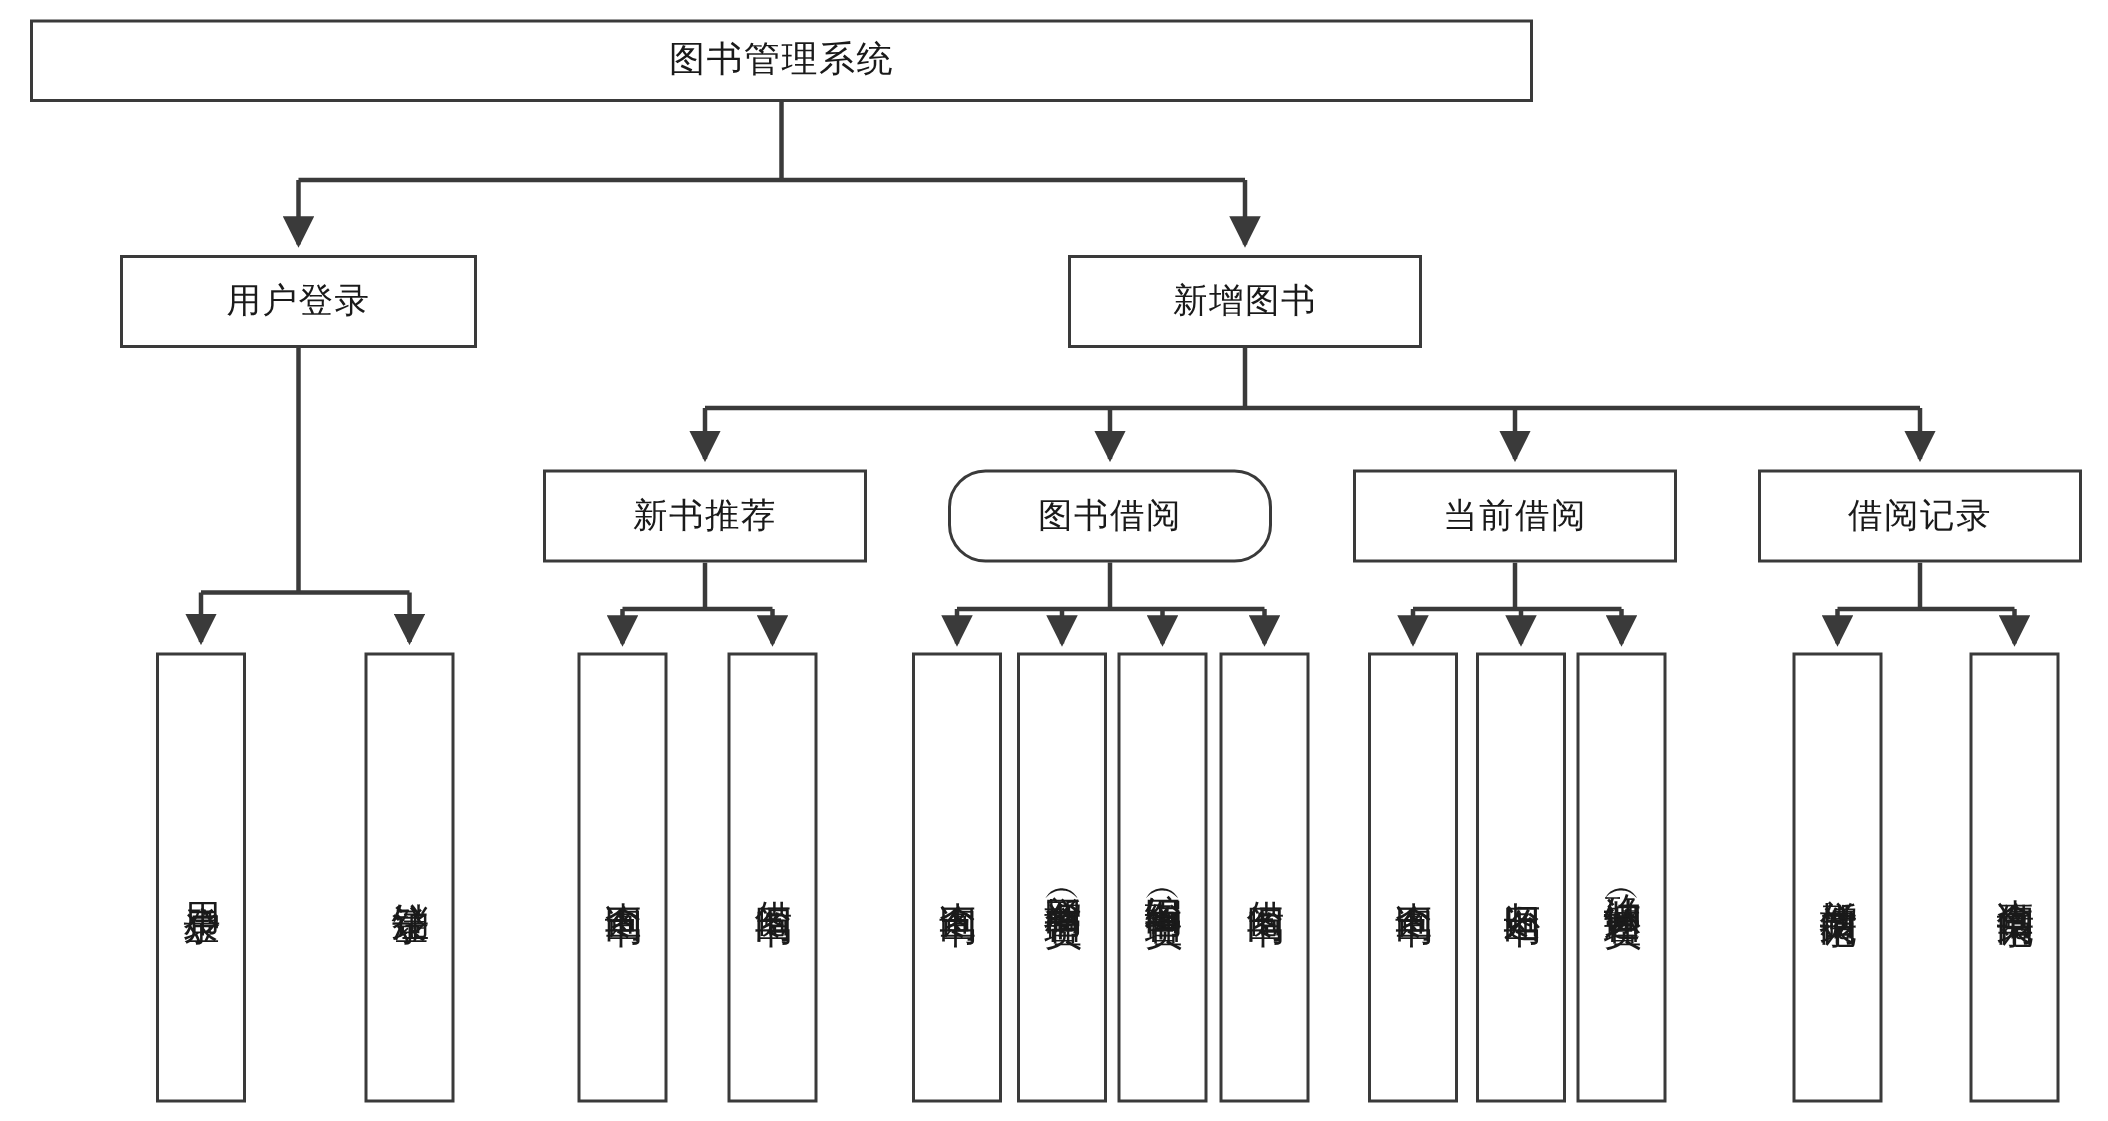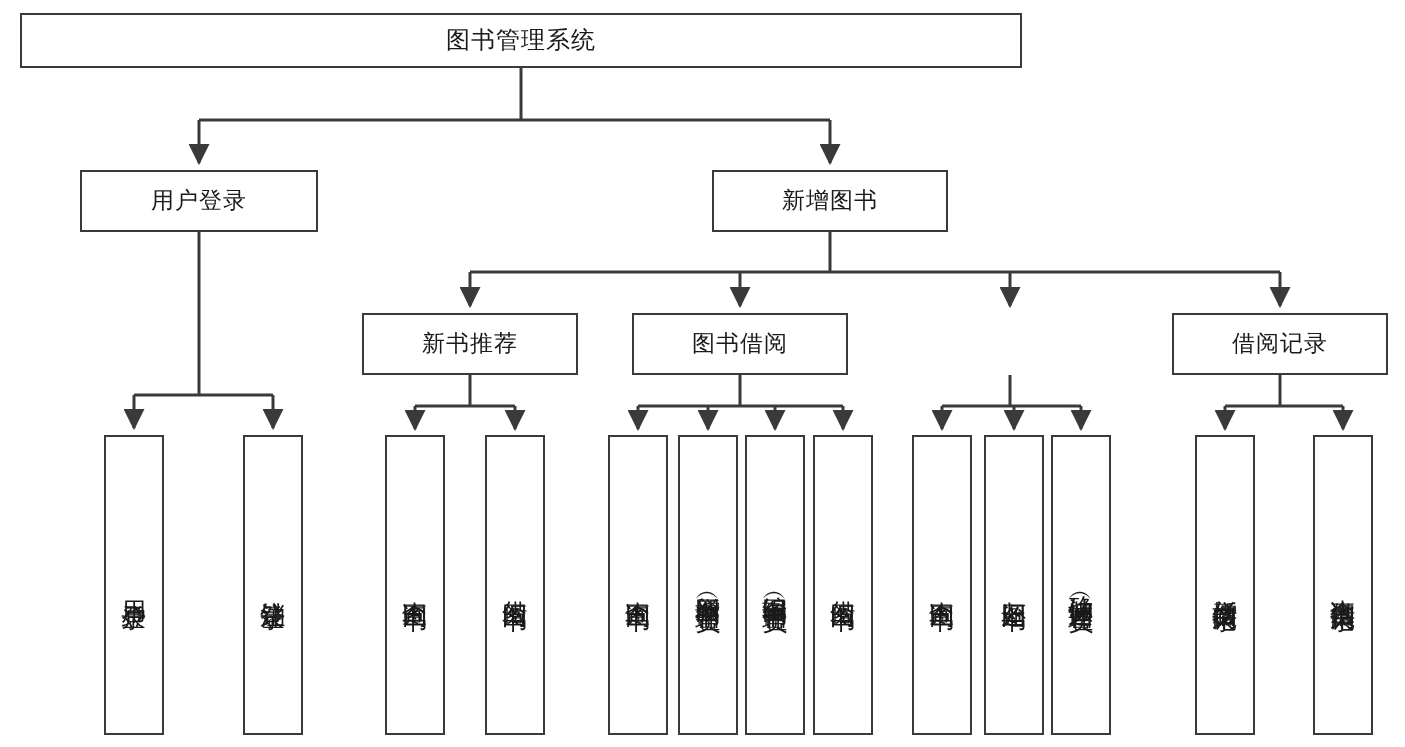--- a/index.html
+++ b/index.html
@@ -124,21 +124,22 @@
       <path d="M 1343 406 L 1343 429" marker-end="url(#arrow)"></path>
     </g>
   </svg>
 
   <div class="node h root" style="left: 20px; top: 13px; width: 1002px; height: 55px; border-color: rgb(58, 58, 58); background: rgb(255, 255, 255); color: rgb(26, 26, 26);">图书管理系统</div>
 
   <div class="node h" style="left: 80px; top: 170px; width: 238px; height: 62px; border-color: rgb(58, 58, 58); background: rgb(255, 255, 255); color: rgb(26, 26, 26);">用户登录</div>
   <div class="node h" style="left: 712px; top: 170px; width: 236px; height: 62px; border-color: rgb(58, 58, 58); background: rgb(255, 255, 255); color: rgb(26, 26, 26);">新增图书</div>
 
   <div class="node h" style="left: 362px; top: 313px; width: 216px; height: 62px; border-color: rgb(58, 58, 58); background: rgb(255, 255, 255); color: rgb(26, 26, 26);">新书推荐</div>
-  <div class="node h" style="left: 632px; top: 313px; width: 216px; height: 62px; border-color: rgb(58, 58, 58); background: rgb(255, 255, 255); color: rgb(26, 26, 26);">图书借阅</div>
+  <div class="node h" style="left: 632px; top: 313px; width: 216px; height: 62px; border-color: rgb(58, 58, 58); background: rgb(255, 255, 255); color: rgb(26, 26, 26); border-radius: 25px;">图书借阅</div>
+  <div class="node h" style="left: 902px; top: 313px; width: 216px; height: 62px; border-color: rgb(58, 58, 58); background: rgb(255, 255, 255); color: rgb(26, 26, 26);">当前借阅</div>
   <div class="node h" style="left: 1172px; top: 313px; width: 216px; height: 62px; border-color: rgb(58, 58, 58); background: rgb(255, 255, 255); color: rgb(26, 26, 26);">借阅记录</div>
 
   <div class="node v" style="left: 104px; top: 435px; width: 60px; height: 300px; border-color: rgb(58, 58, 58); background: rgb(255, 255, 255); color: rgb(26, 26, 26);">
       <span class="vtext">用户登录</span>
     </div>
   <div class="node v" style="left: 243px; top: 435px; width: 60px; height: 300px; border-color: rgb(58, 58, 58); background: rgb(255, 255, 255); color: rgb(26, 26, 26);">
       <span class="vtext">注销登录</span>
     </div>
   <div class="node v" style="left: 385px; top: 435px; width: 60px; height: 300px; border-color: rgb(58, 58, 58); background: rgb(255, 255, 255); color: rgb(26, 26, 26);">
       <span class="vtext">查询图书</span>

